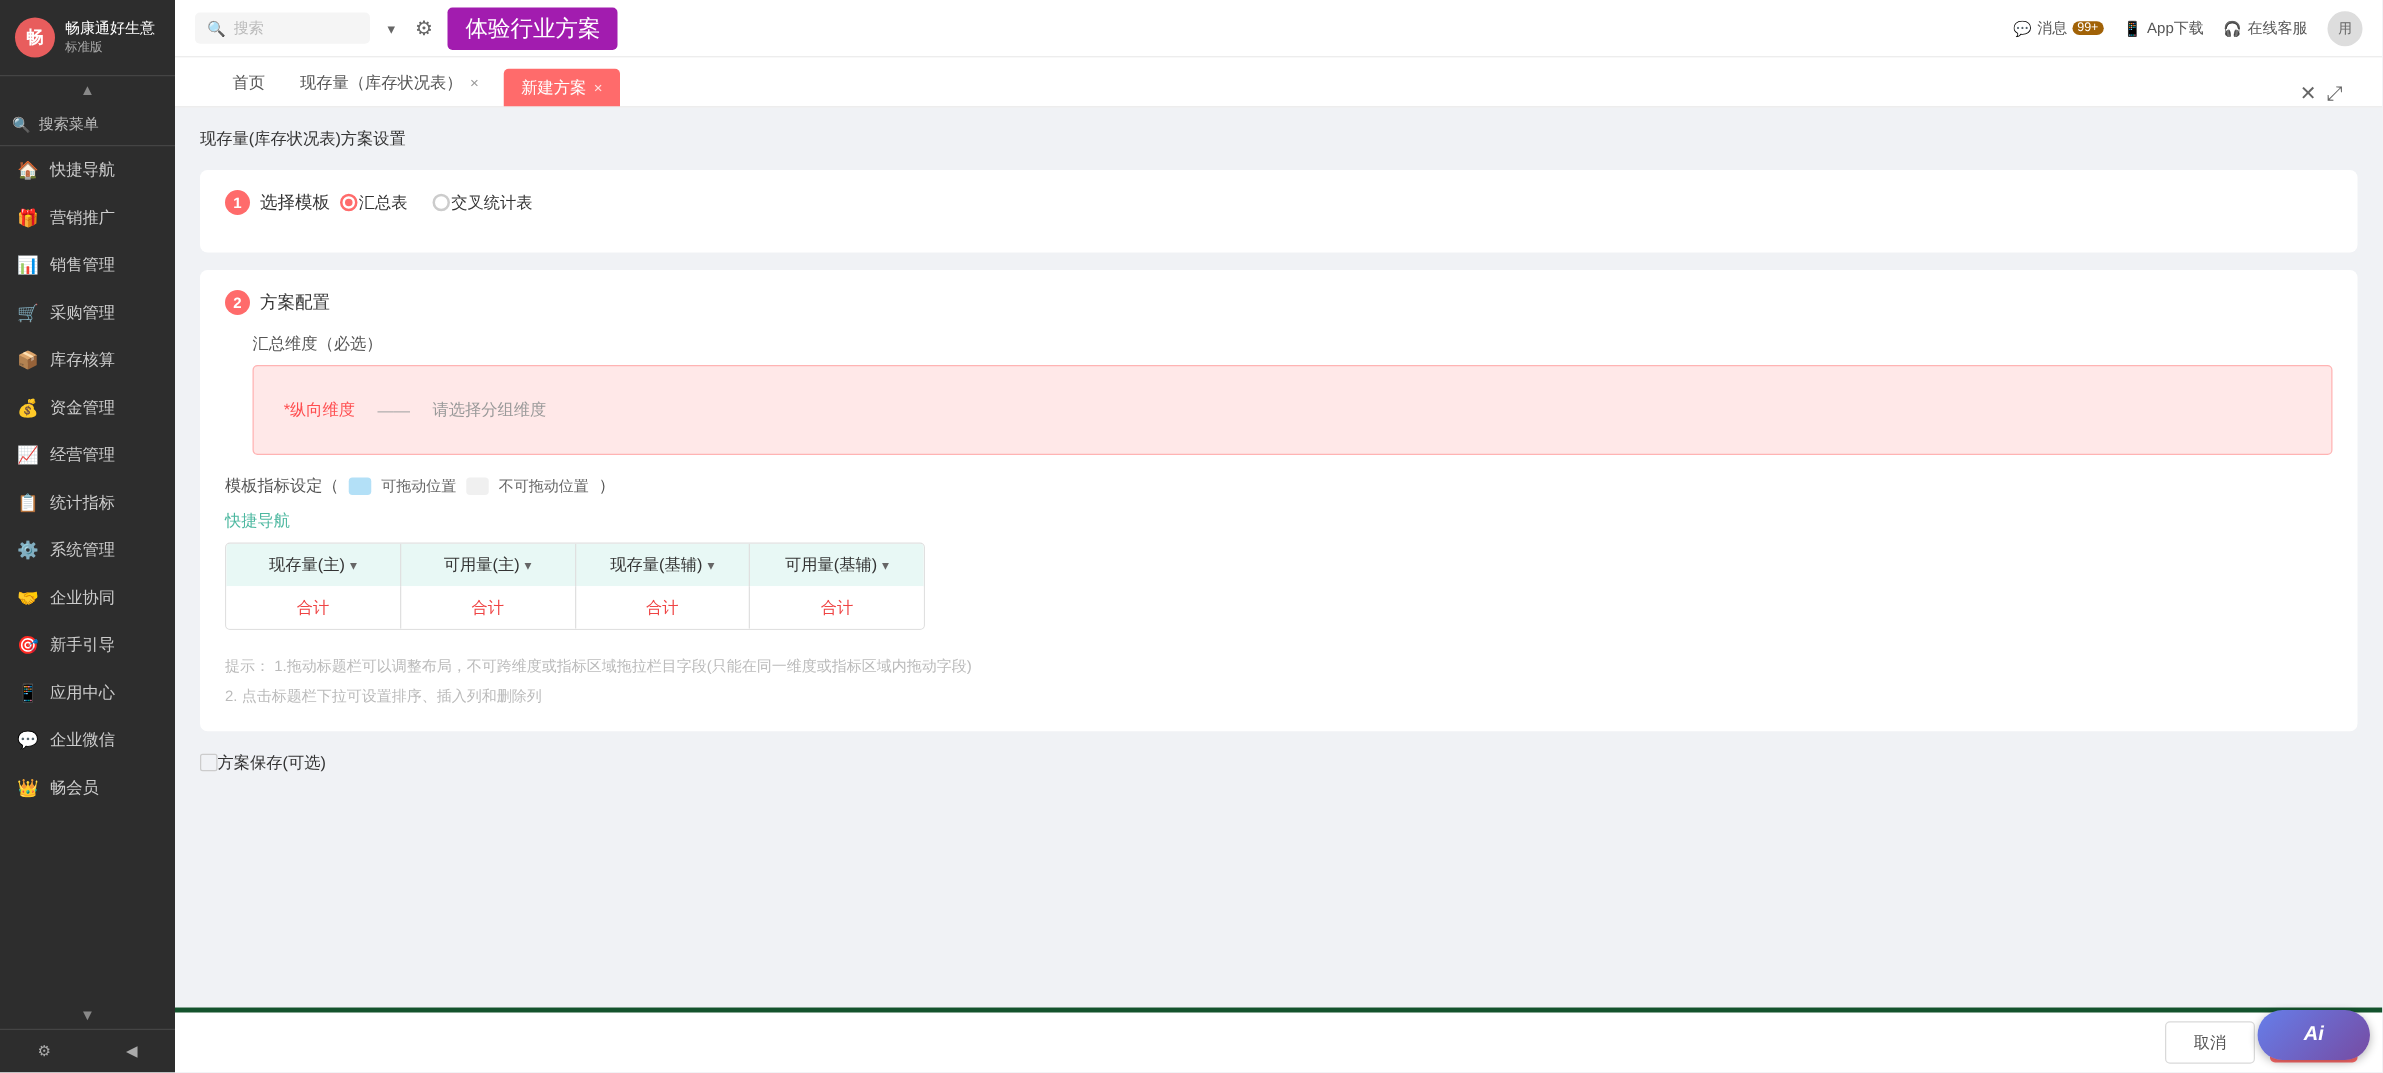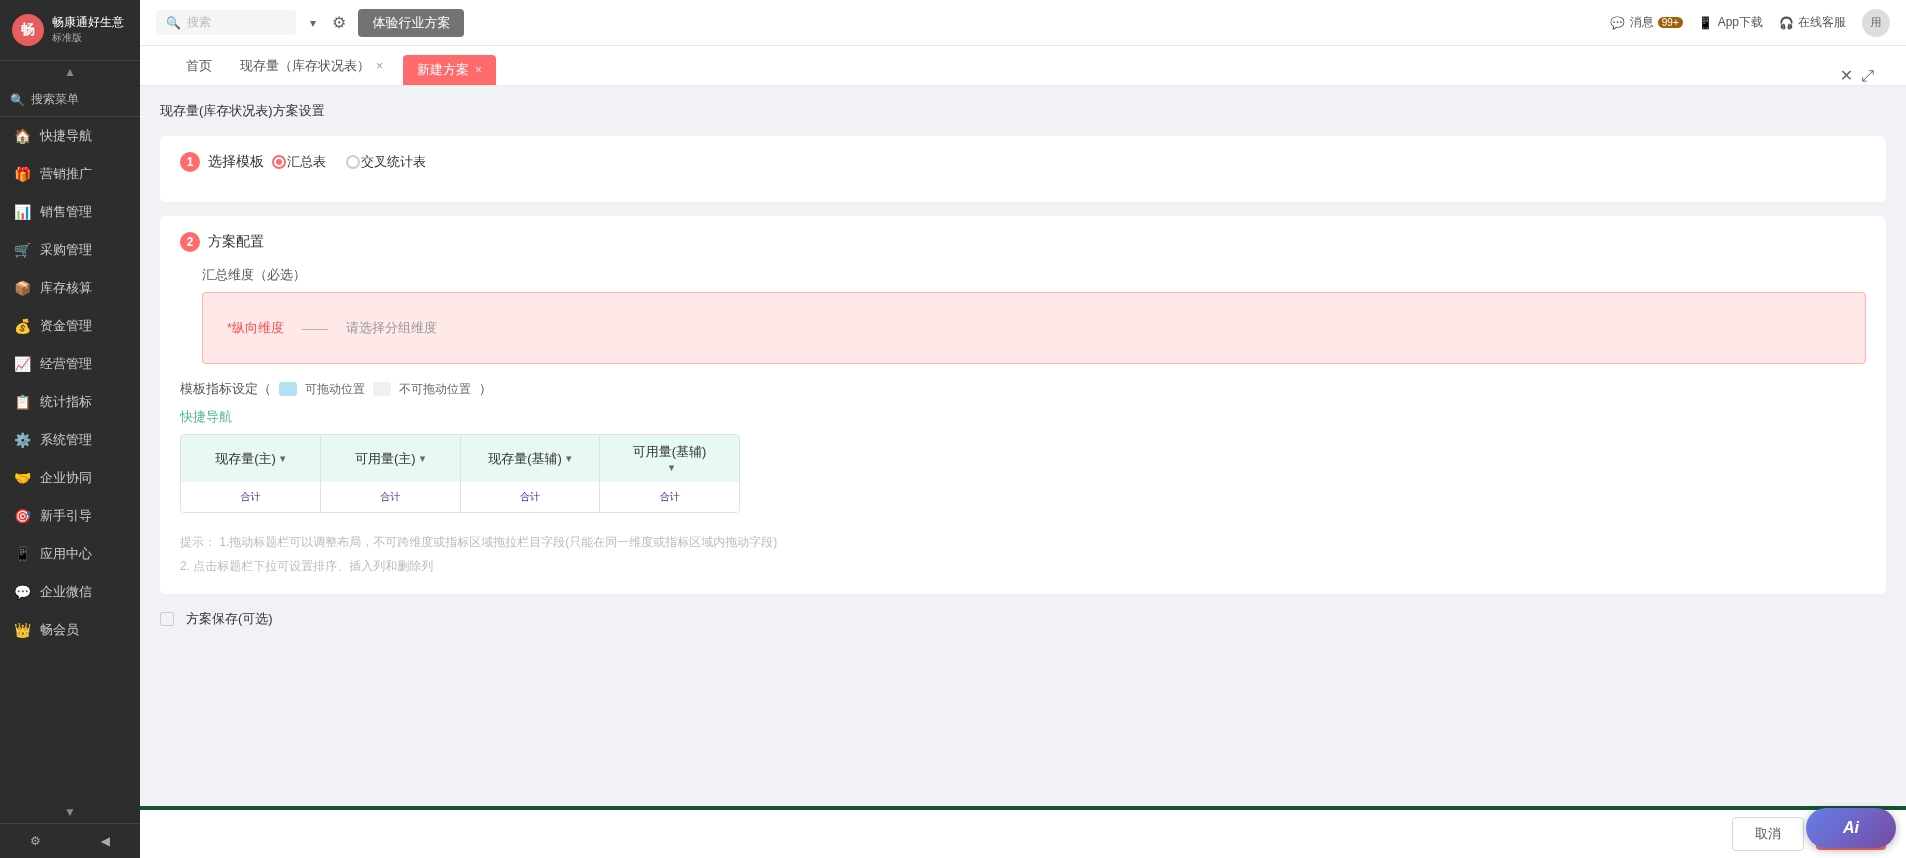--- a/index.html
+++ b/index.html
@@ -91,23 +91,23 @@
     }
     .topbar-search {
       display: flex; align-items: center; gap: 6px;
       background: #f5f5f5; border-radius: 4px;
       padding: 4px 10px; color: #999; font-size: 12px;
       width: 140px;
     }
     .topbar-dropdown { color: #666; cursor: pointer; font-size: 12px; margin-left: 2px; }
     .topbar-gear { color: #666; cursor: pointer; font-size: 16px; margin-left: 4px; }
     .topbar-trial-btn {
-      background: #737373; color: white;
+      background: #a21caf; color: white;
       border: none; border-radius: 4px;
-      padding: 5px 14px; font-size: 13px; cursor: pointer;
+      padding: 5px 14px; font-size: 18px; cursor: pointer;
       white-space: nowrap;
     }
     .topbar-right {
       margin-left: auto;
       display: flex; align-items: center; gap: 16px;
     }
     .topbar-msg, .topbar-app, .topbar-service {
       display: flex; align-items: center; gap: 4px;
       color: #555; font-size: 12px; cursor: pointer;
     }
@@ -237,39 +237,39 @@
       min-width: 560px;
     }
     .stats-table-header {
       display: flex; background: #e8f8f5;
     }
     .stats-col {
       flex: 1; border-right: 1px solid #e0e0e0;
       display: flex; align-items: center; justify-content: center;
       padding: 8px 12px; min-width: 130px;
     }
-    .stats-col:last-child { border-right: none; flex-direction: column; }
+    .stats-col:last-child { border-right: none; }
     .stats-col-label { font-size: 13px; color: #333; }
     .stats-col-dropdown { font-size: 11px; color: #666; cursor: pointer; margin-left: 4px; }
 
     .stats-table-body { display: flex; background: #fff; }
     .stats-body-col {
       flex: 1; border-right: 1px solid #e0e0e0;
       display: flex; align-items: center; justify-content: center;
-      padding: 8px 12px; min-width: 130px; font-size: 10px; color: #4c1d95;
+      padding: 8px 12px; min-width: 130px; font-size: 13px; color: #ef4444;
     }
     .stats-body-col:last-child { border-right: none; }
 
     
     .tips-section { margin-top: 14px; color: #bbb; font-size: 12px; line-height: 2; }
     .tips-section span { color: #bbb; }
 
     
     .save-section {
-      display: flex; align-items: center; gap: 12px;
+      display: flex; align-items: center; gap: 0;
       margin-top: 16px;
     }
     .save-checkbox {
       width: 14px; height: 14px; border: 1px solid #ccc;
       border-radius: 2px; cursor: pointer;
     }
     .save-label { font-size: 13px; color: #333; }
 
     
     .action-bar {

